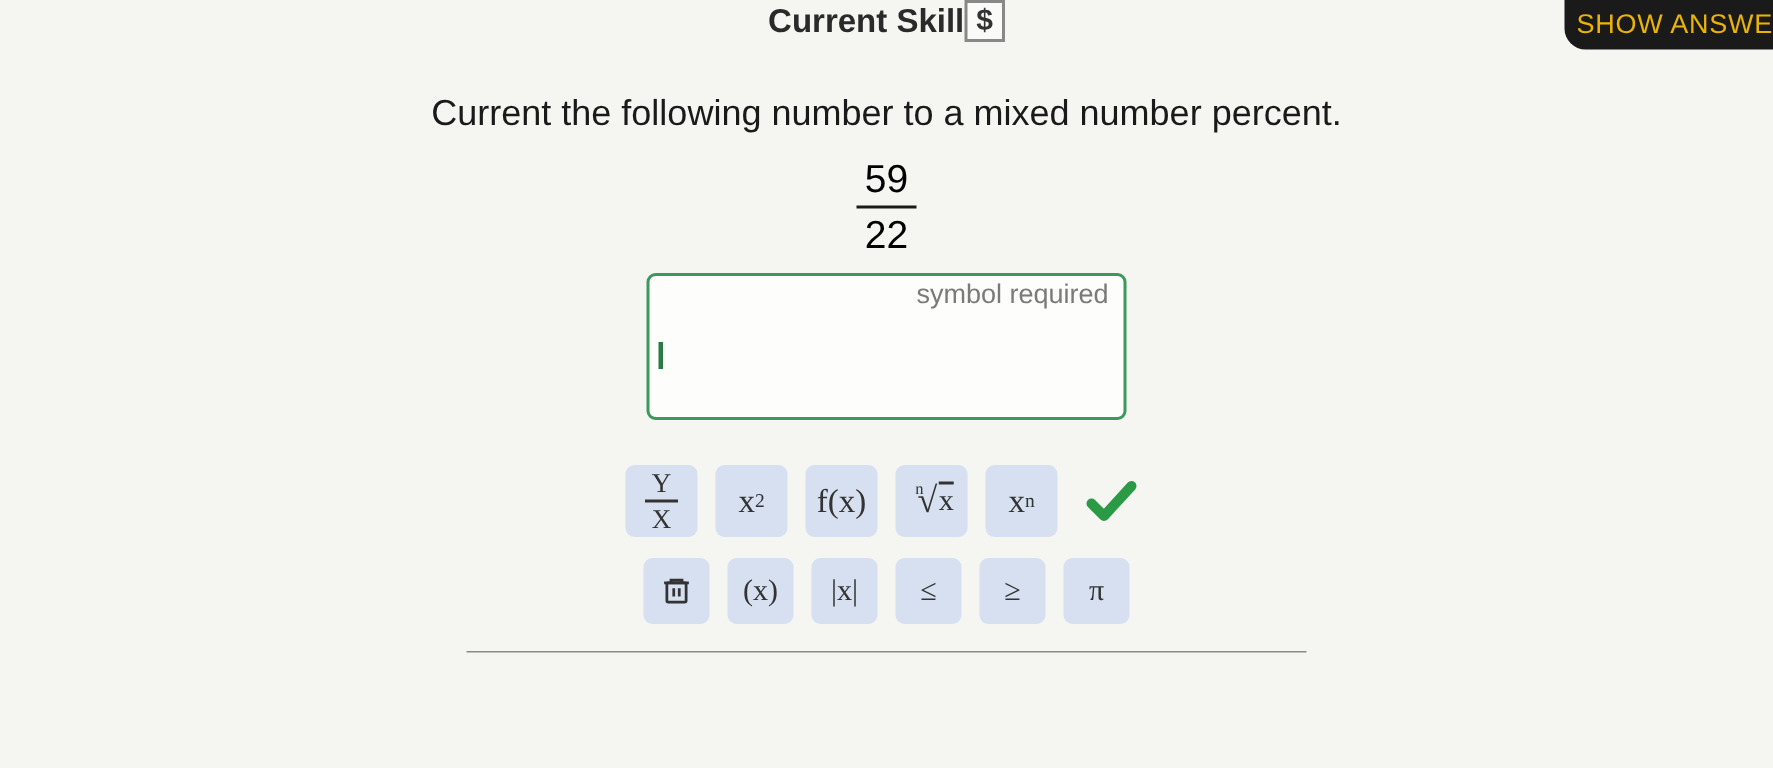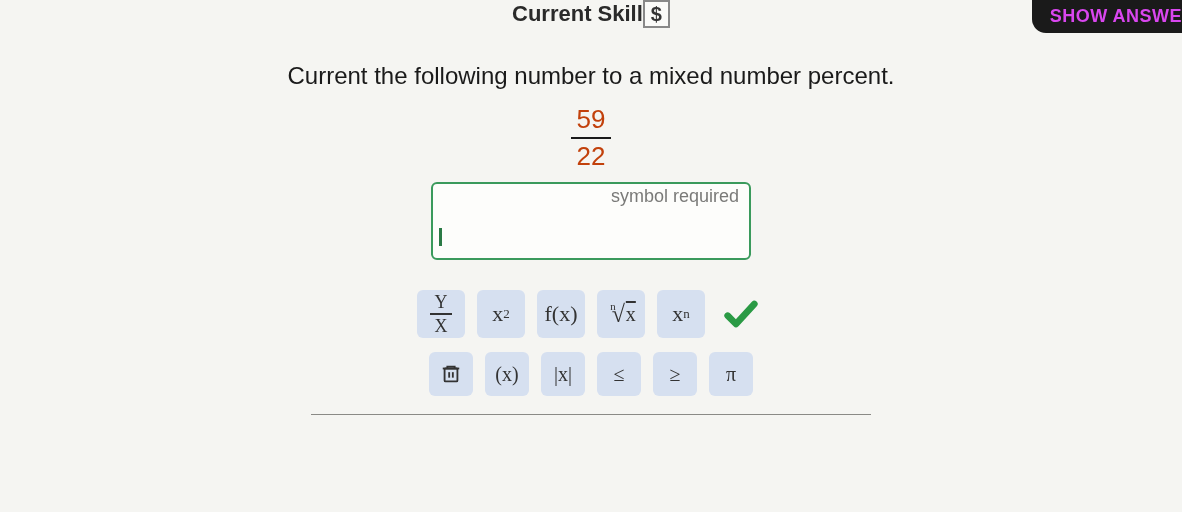--- a/index.html
+++ b/index.html
@@ -35,58 +35,58 @@
       color: #333;
       background: #fafaf8;
       line-height: 24px;
       font-size: 20px;
     }
     .show-answer {
       position: absolute;
       right: 0;
       top: 0;
       background: #1a1a1a;
-      color: #d946ef;
+      color: #eab308;
       font-size: 18px;
-      font-weight: bold;
-      padding: 6px 0 6px 18px;
+      font-weight: normal;
+      padding: 6px 0 6px 8px;
       letter-spacing: 0.5px;
       border-bottom-left-radius: 14px;
     }
     .question {
       text-align: center;
       font-size: 24px;
       color: #1a1a1a;
       margin-top: 34px;
       font-weight: 500;
     }
     .fraction-display {
       display: flex;
       flex-direction: column;
       align-items: center;
       margin-top: 14px;
       font-size: 26px;
       font-weight: 500;
-      color: #c2410c;
+      color: #000000;
     }
     .fraction-display .bar {
       width: 40px;
       height: 2px;
       background: #1a1a1a;
       margin: 2px 0;
     }
     .answer-box-wrap {
       display: flex;
       justify-content: center;
       margin-top: 10px;
     }
     .answer-box {
       position: relative;
       width: 320px;
-      height: 78px;
+      height: 98px;
       border: 2px solid #3a9a5c;
       border-radius: 6px;
       background: #fdfdfb;
     }
     .symbol-required {
       position: absolute;
       top: 2px;
       right: 10px;
       font-size: 18px;
       color: #7a7a78;

